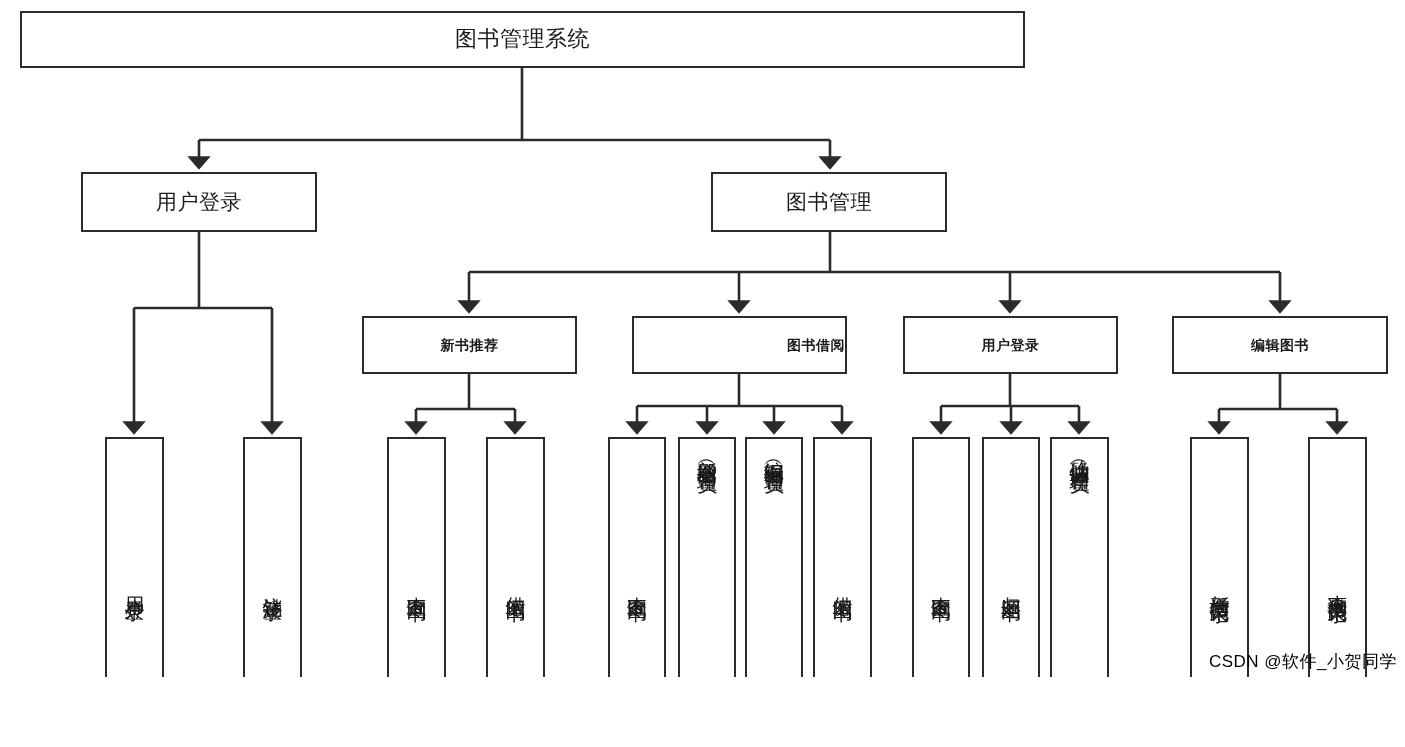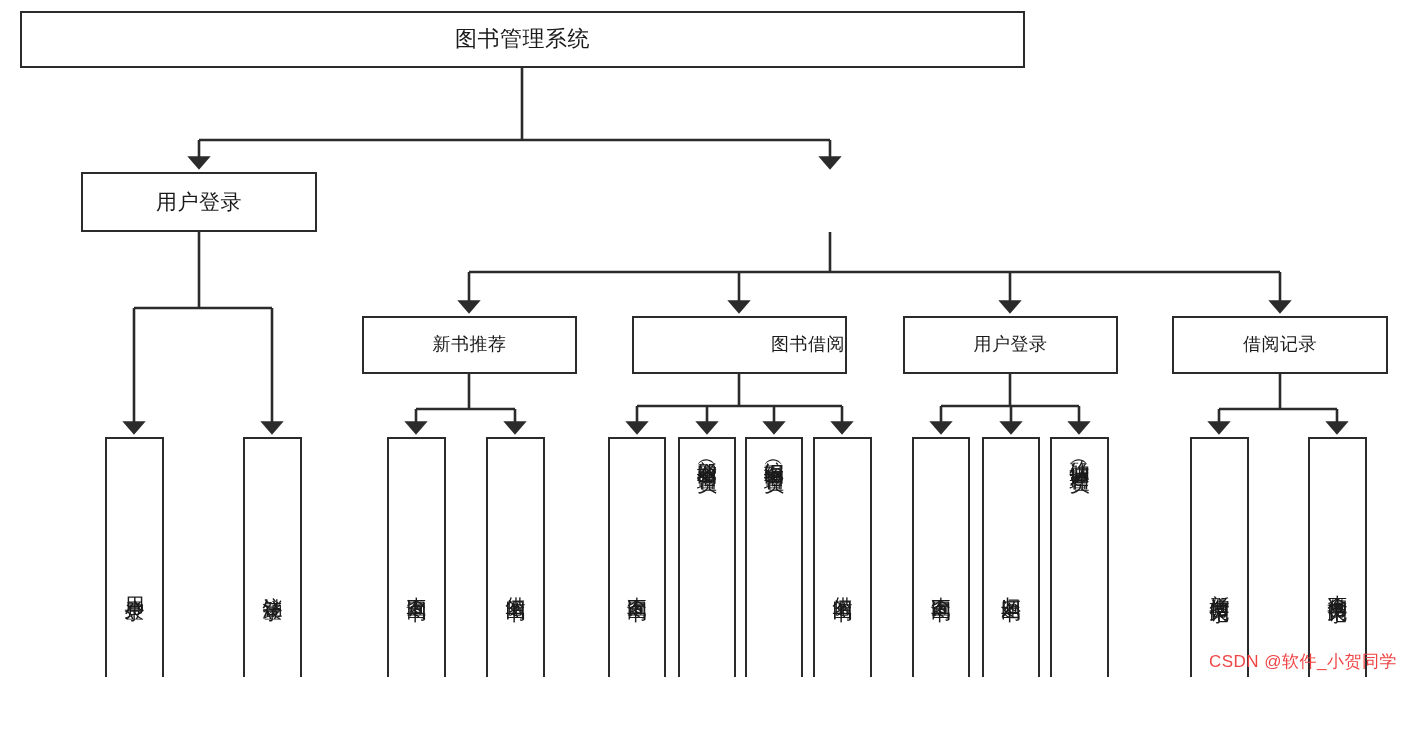--- a/index.html
+++ b/index.html
@@ -35,21 +35,21 @@
     color: #1a1a1a;
   }
   .node-label-h {
     font-size: 21px;
     line-height: 1.2;
     letter-spacing: 0.5px;
     white-space: nowrap;
   }
   .node-box.root .node-label-h { font-size: 22px; }
   .node-box.level2 .node-label-h { font-size: 21px; }
-  .node-box.level3 .node-label-h { font-size: 18px; }
+  .node-box.level3 .node-label-h { font-size: 14px; font-weight: bold; }
   .leaf-box {
     position: absolute;
     box-sizing: border-box;
     border: 2.5px solid #2b2b2b;
     background: #ffffff;
     display: flex;
     align-items: flex-start;
     justify-content: center;
     padding-top: 6px;
   }
@@ -61,21 +61,21 @@
     line-height: 1.15;
     letter-spacing: 2px;
     color: #1a1a1a;
     white-space: nowrap;
   }
   .watermark {
     position: absolute;
     right: 8px;
     bottom: 4px;
     font-size: 17px;
-    color: #ef4444;
+    color: #000000;
     white-space: nowrap;
     letter-spacing: 0.5px;
   }
 </style>
 </head>
 <body>
 
 <div id="diagram-root">
 
   <svg id="flow-svg" viewBox="0 0 1405 747" xmlns="http://www.w3.org/2000/svg">
@@ -128,32 +128,35 @@
     </g>
   </svg>
 
   <div class="node-box root" style="left:20px; top:11px; width:1005px; height:57px;">
     <span class="node-label-h">图书管理系统</span>
   </div>
 
   <div class="node-box level2" style="left:81px; top:172px; width:236px; height:60px;">
     <span class="node-label-h">用户登录</span>
   </div>
+  <div class="node-box level2" style="left:711px; top:172px; width:236px; height:60px;">
+    <span class="node-label-h">图书管理</span>
+  </div>
 
   <div class="node-box level3" style="left:362px; top:316px; width:215px; height:58px;">
     <span class="node-label-h">新书推荐</span>
   </div>
   <div class="node-box level3" style="left:632px; top:316px; width:215px; height:58px;justify-content:flex-end;">
     <span class="node-label-h">图书借阅</span>
   </div>
   <div class="node-box level3" style="left:903px; top:316px; width:215px; height:58px;">
     <span class="node-label-h">用户登录</span>
   </div>
   <div class="node-box level3" style="left:1172px; top:316px; width:216px; height:58px;">
-    <span class="node-label-h">借阅记录</span>
+    <span class="node-label-h">编辑图书</span>
   </div>
 
   <div class="leaf-box centered" style="left:105px; top:437px; width:59px; height:295px;">
     <span class="leaf-label-v">用户登录</span>
   </div>
   <div class="leaf-box centered" style="left:243px; top:437px; width:59px; height:295px;">
     <span class="leaf-label-v">注销登录</span>
   </div>
 
   <div class="leaf-box centered" style="left:387px; top:437px; width:59px; height:295px;">

